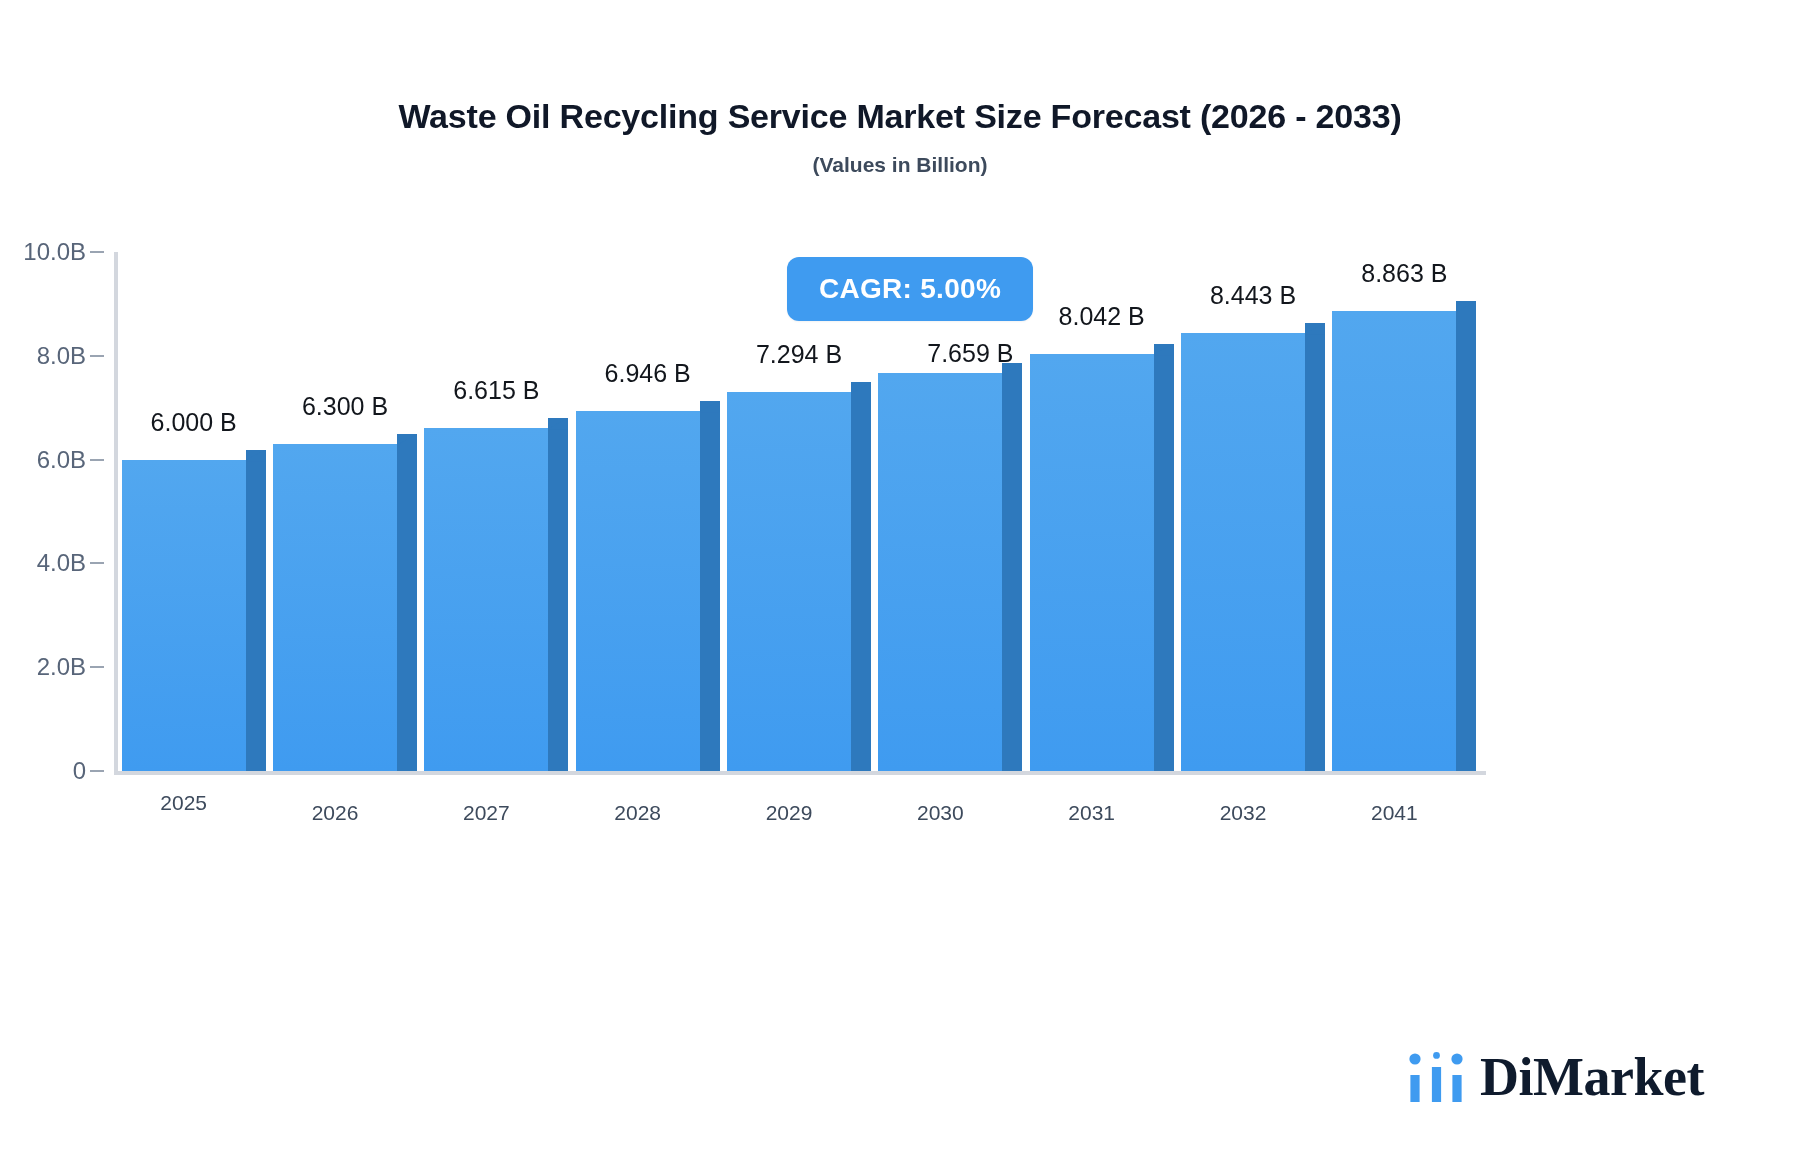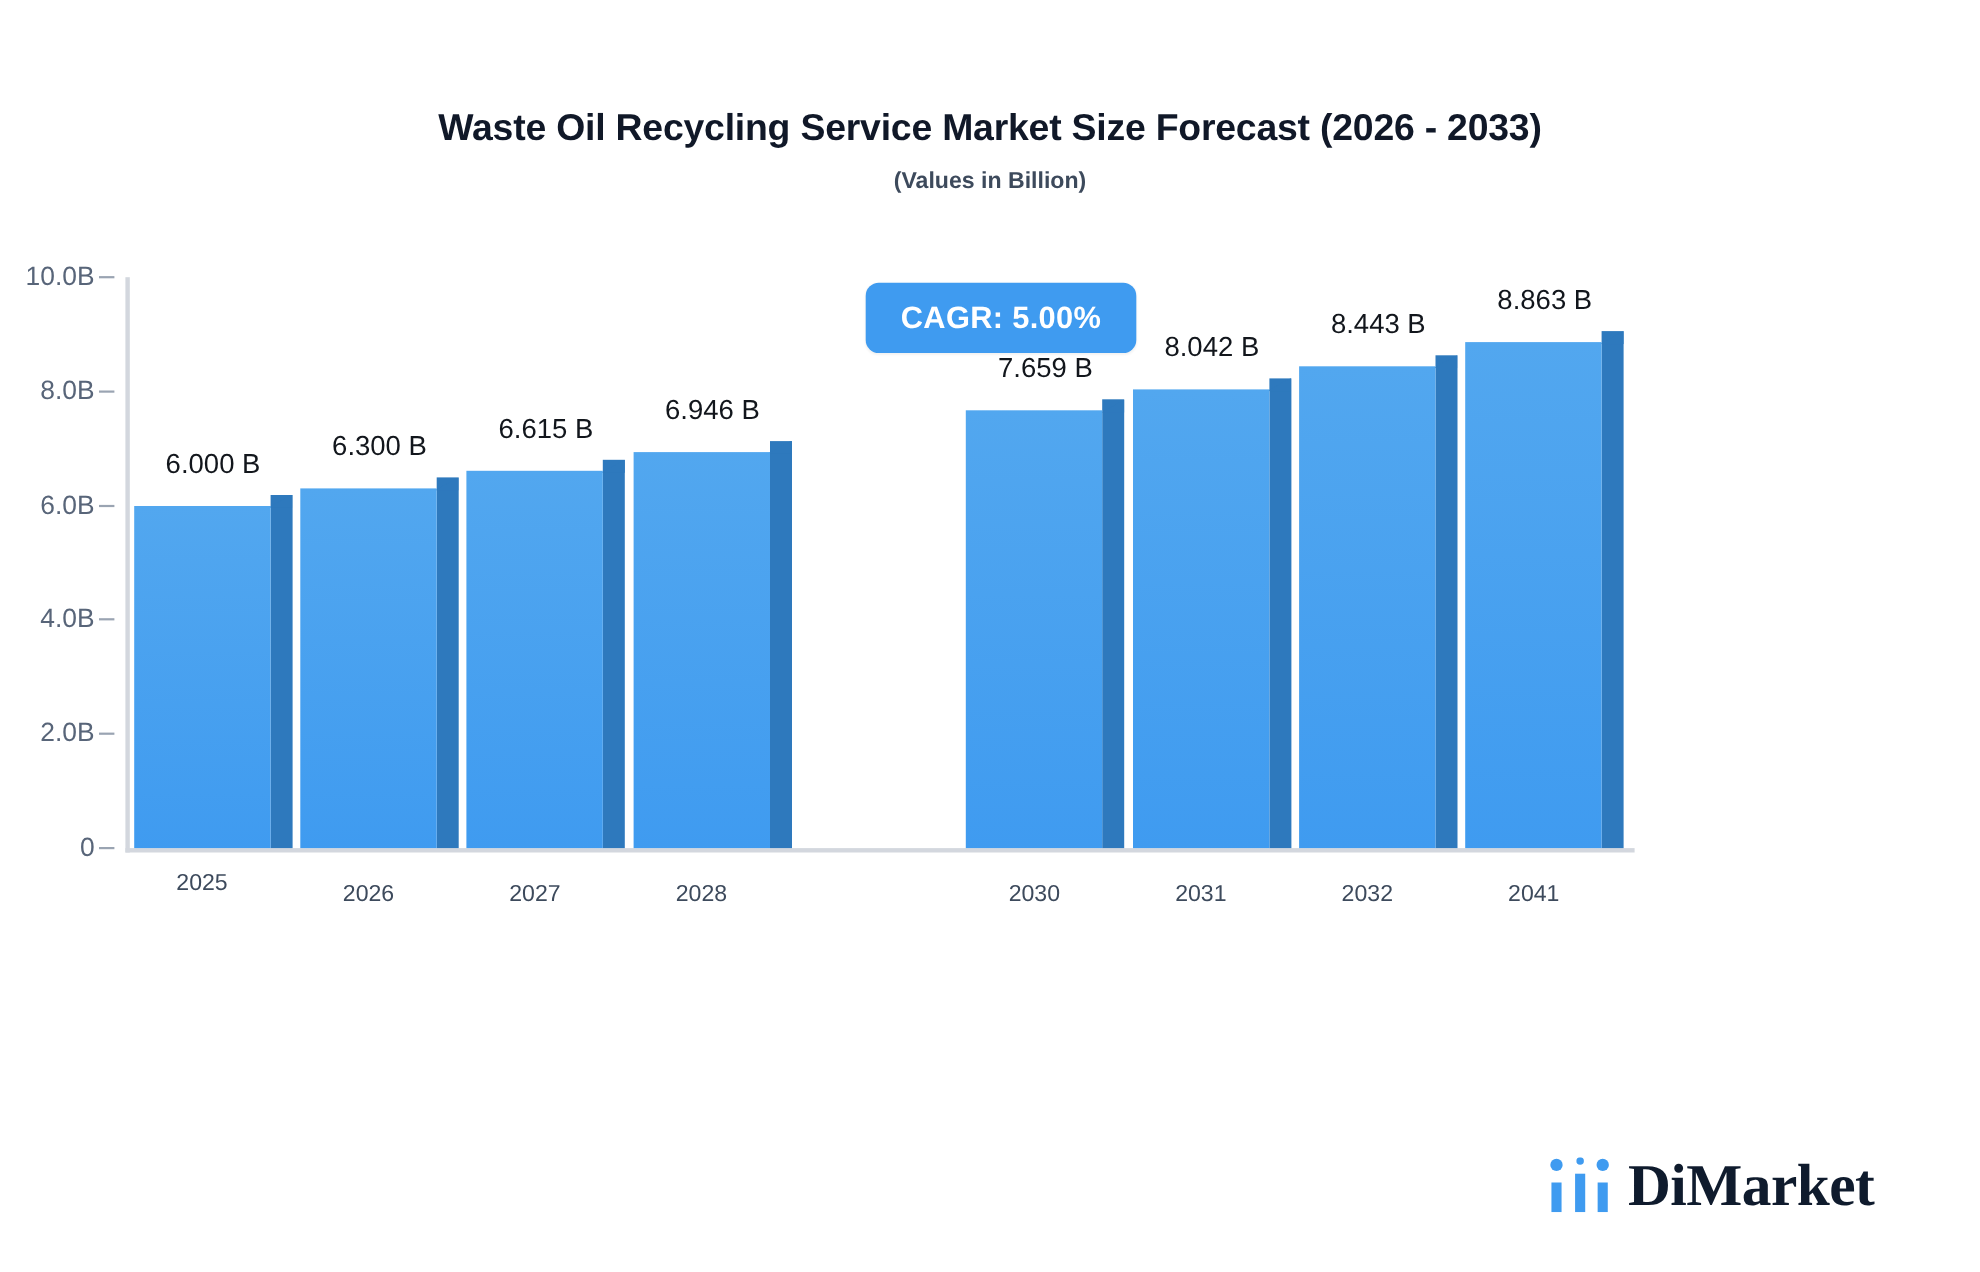--- a/index.html
+++ b/index.html
@@ -195,22 +195,29 @@
       <div class="bar-face" style="width: 124px; height: 343.318px; bottom: 60px;"></div>
       <div class="xtick-label" style="bottom: 6px; left: 62px;">2027</div>
     </div>
     <div class="bar-group" style="left: 575.667px; top: 358.503px; width: 144px; height: 472.497px;">
       <div class="bar-value" style="top: 0px;">6.946 B</div>
       <div class="bar-side" style="left: 124px; width: 20px; bottom: 60px; height: 370.497px;"></div>
       <div class="bar-top" style="left: 122px; top: 42px; width: 22px; height: 12px; clip-path: polygon(0px 100%, 100% 0px, 100% 100%);"></div>
       <div class="bar-face" style="width: 124px; height: 360.497px; bottom: 60px;"></div>
       <div class="xtick-label" style="bottom: 6px; left: 62px;">2028</div>
     </div>
+    <div class="bar-group" style="left: 727px; top: 340.441px; width: 144px; height: 490.559px;">
+      <div class="bar-value" style="top: 0px;">7.294 B</div>
+      <div class="bar-side" style="left: 124px; width: 20px; bottom: 60px; height: 388.559px;"></div>
+      <div class="bar-top" style="left: 122px; top: 42px; width: 22px; height: 12px; clip-path: polygon(0px 100%, 100% 0px, 100% 100%);"></div>
+      <div class="bar-face" style="width: 124px; height: 378.559px; bottom: 60px;"></div>
+      <div class="xtick-label" style="bottom: 6px; left: 62px;">2029</div>
+    </div>
     <div class="bar-group" style="left: 878.333px; top: 321.498px; width: 144px; height: 509.502px;">
-      <div class="bar-value" style="top: 0px;">7.659 B</div>
+      <div class="bar-value" style="top: 18px; margin-left: 20px;">7.659 B</div>
       <div class="bar-side" style="left: 124px; width: 20px; bottom: 60px; height: 407.502px;"></div>
       <div class="bar-top" style="left: 122px; top: 42px; width: 22px; height: 12px; clip-path: polygon(0px 100%, 100% 0px, 100% 100%);"></div>
       <div class="bar-face" style="width: 124px; height: 397.502px; bottom: 60px;"></div>
       <div class="xtick-label" style="bottom: 6px; left: 62px;">2030</div>
     </div>
     <div class="bar-group" style="left: 1029.67px; top: 301.62px; width: 144px; height: 529.38px;">
       <div class="bar-value" style="top: 0px;">8.042 B</div>
       <div class="bar-side" style="left: 124px; width: 20px; bottom: 60px; height: 427.38px;"></div>
       <div class="bar-top" style="left: 122px; top: 42px; width: 22px; height: 12px; clip-path: polygon(0px 100%, 100% 0px, 100% 100%);"></div>
       <div class="bar-face" style="width: 124px; height: 417.38px; bottom: 60px;"></div>

